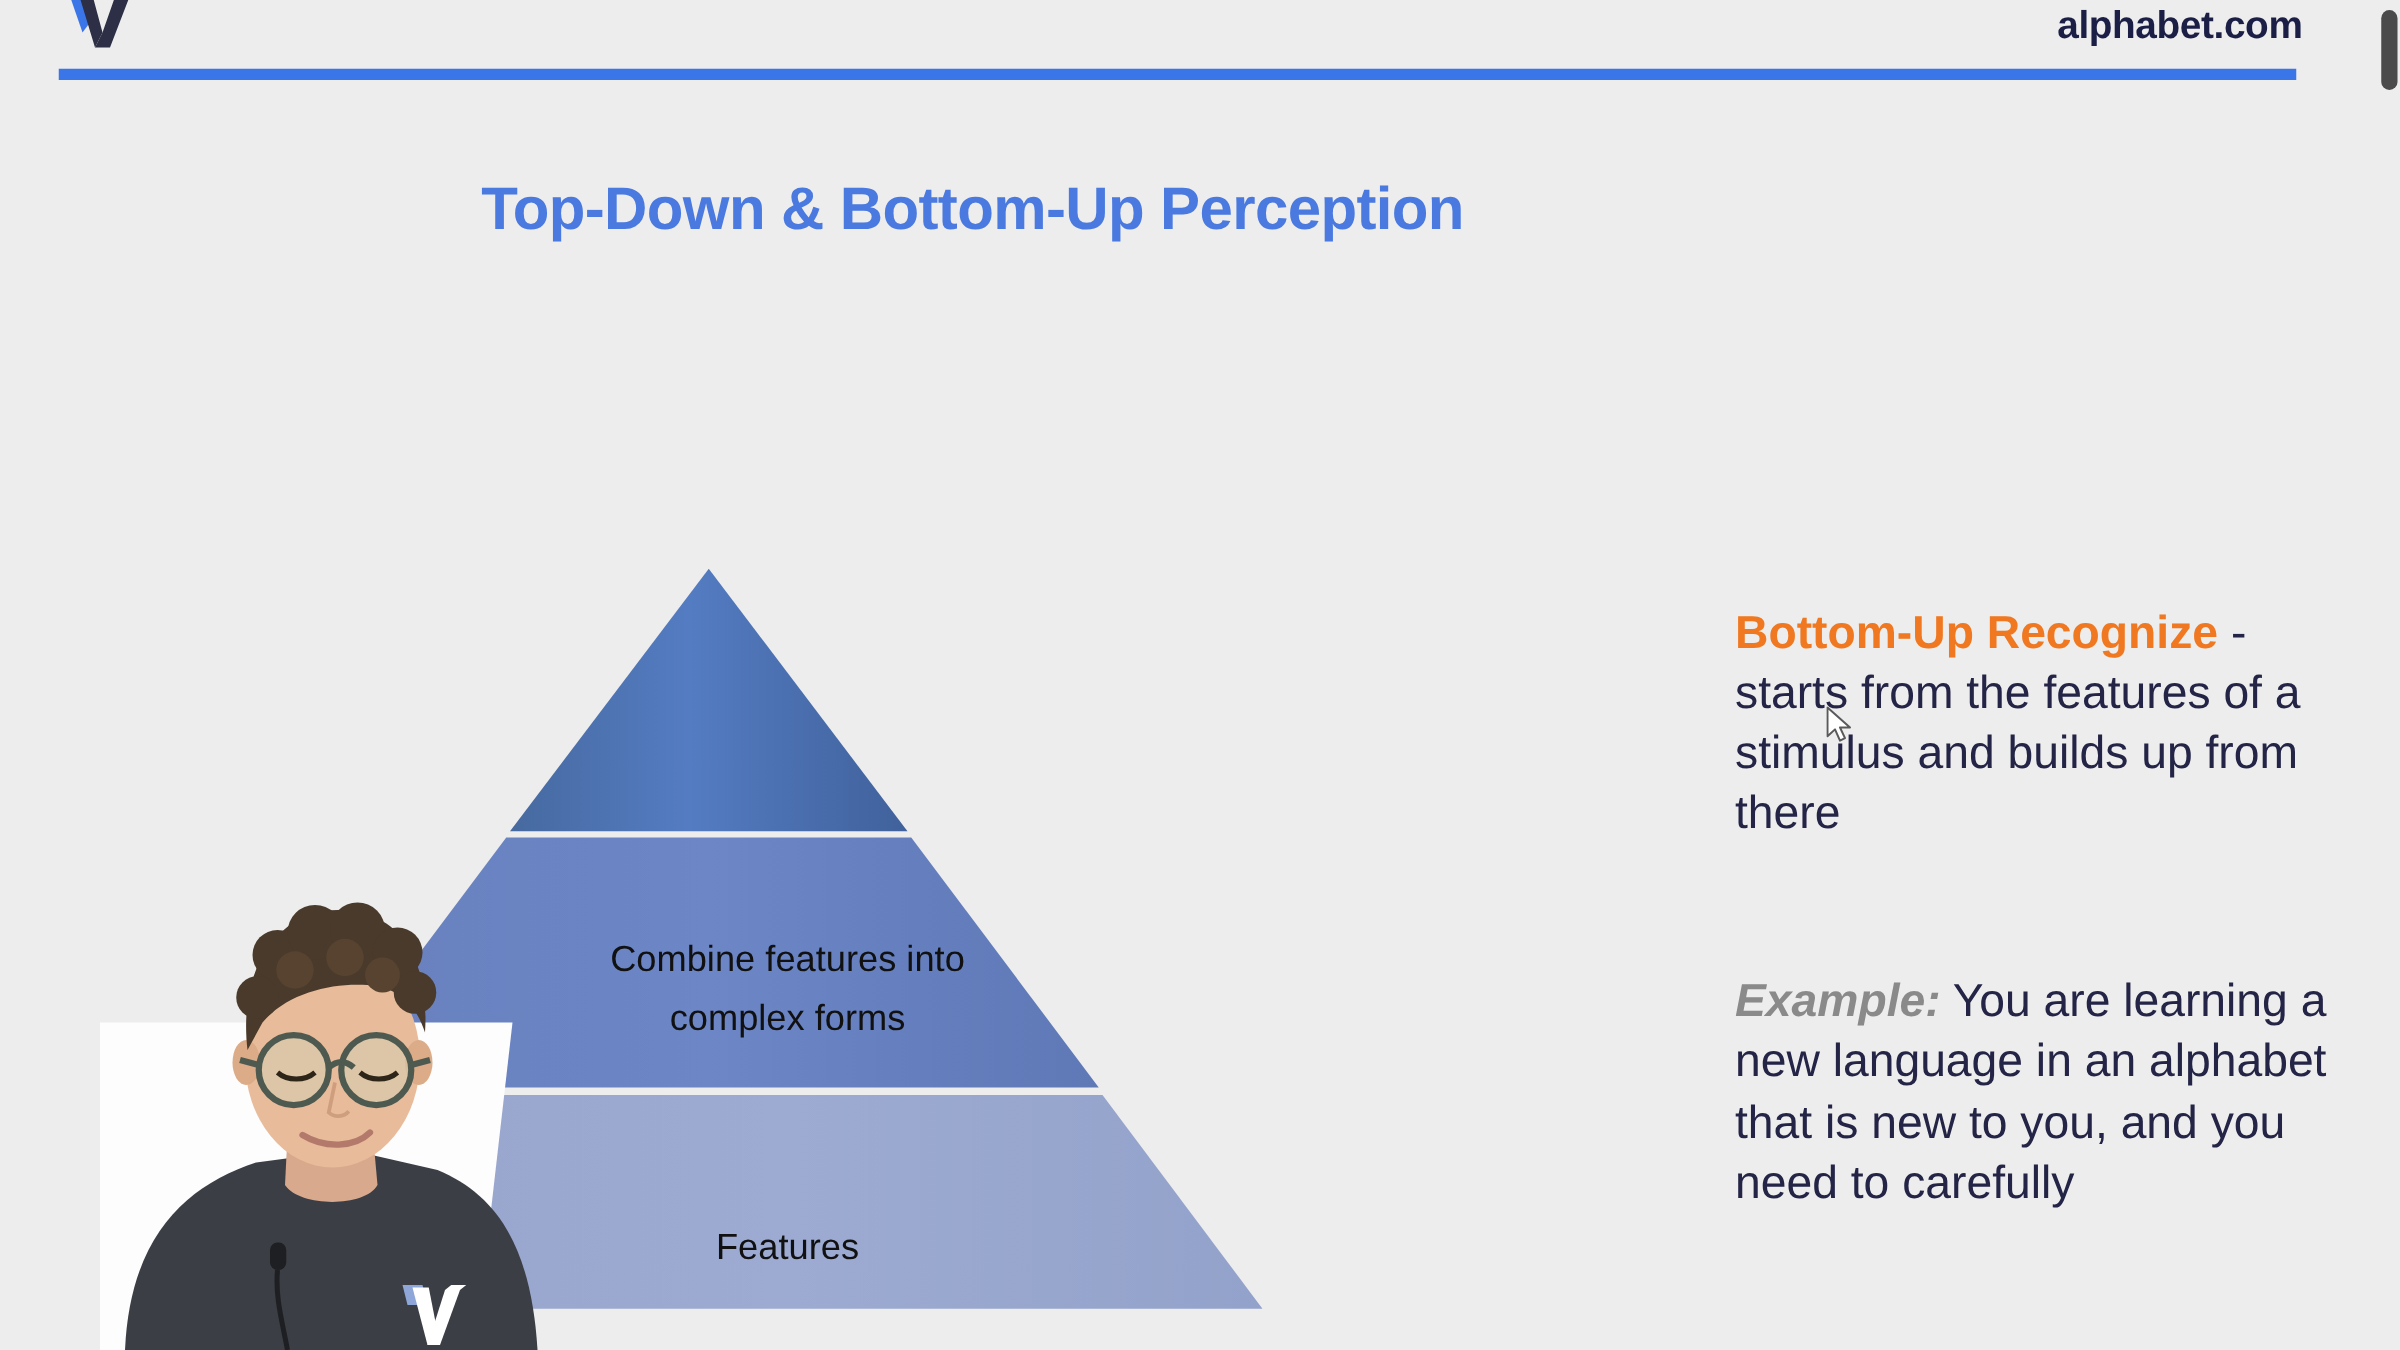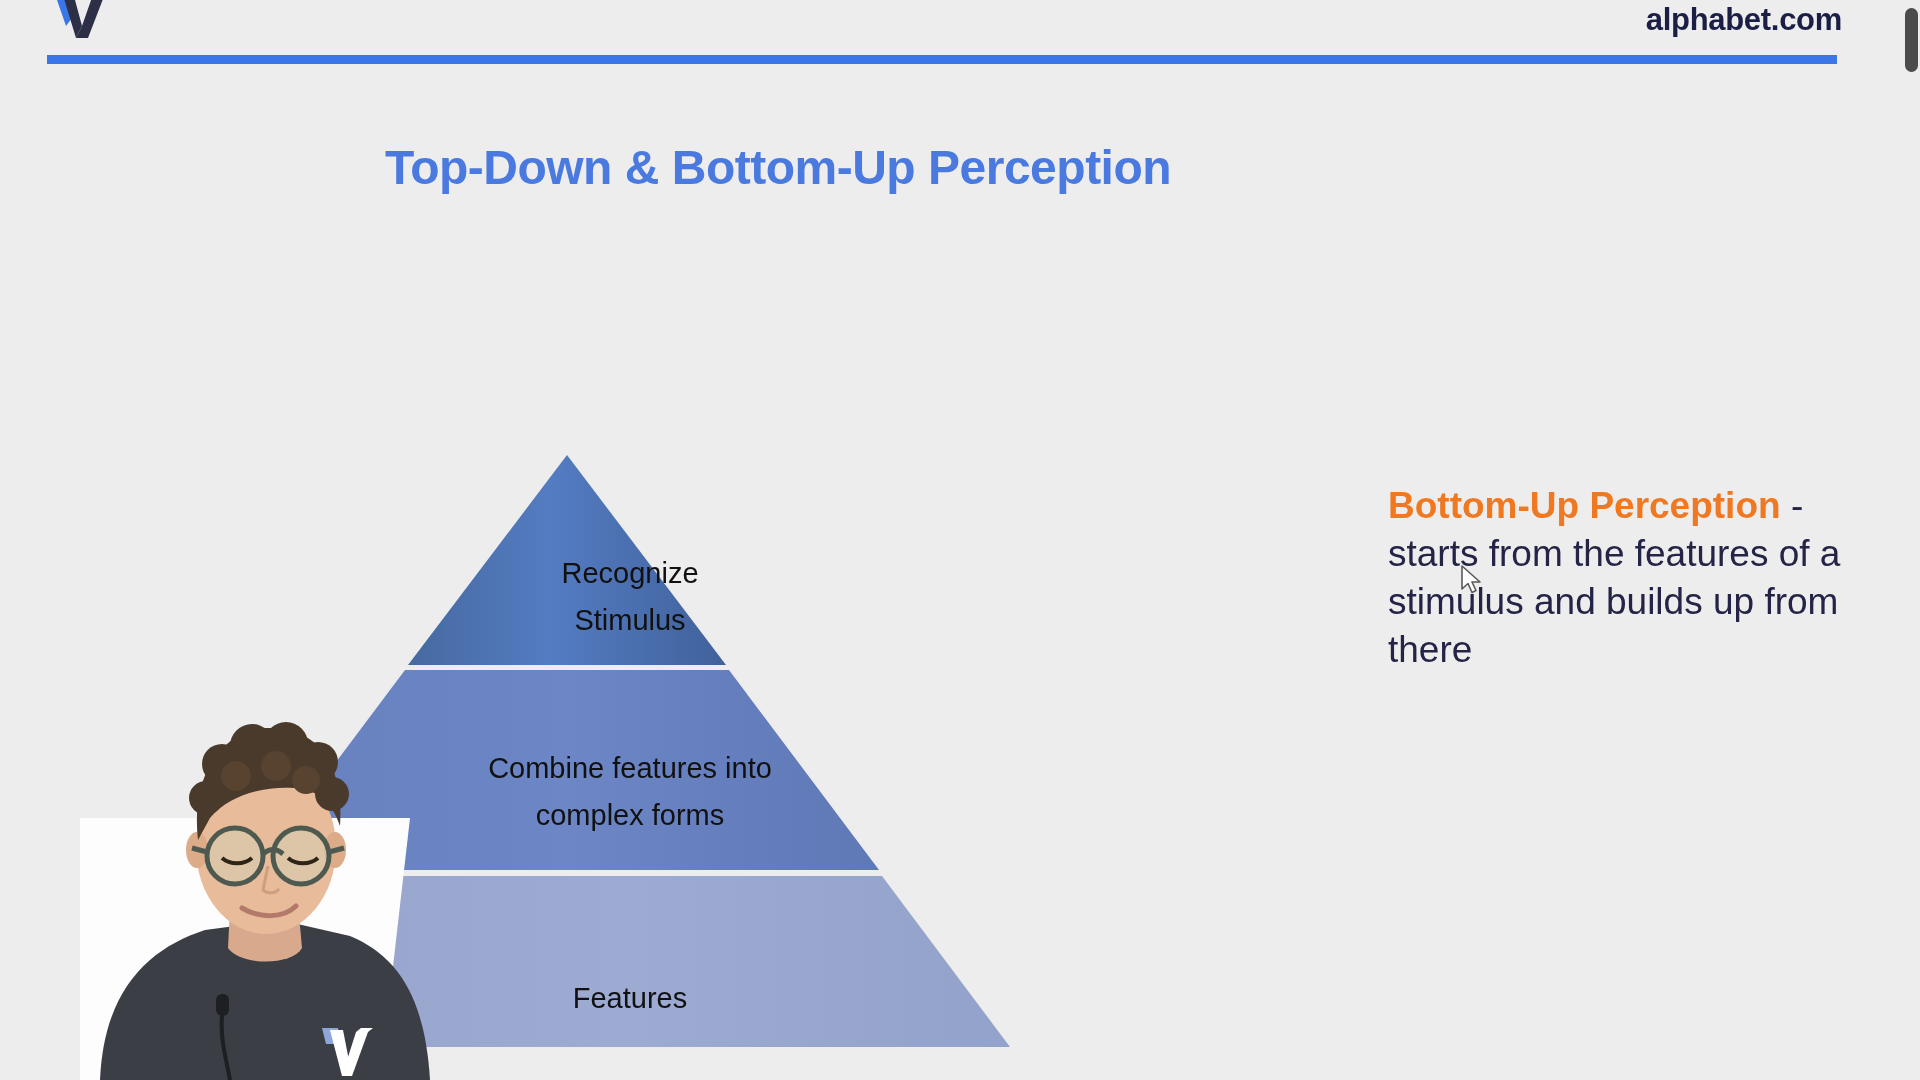--- a/index.html
+++ b/index.html
@@ -209,33 +209,34 @@
         </linearGradient>
       </defs>
 
       <polygon points="317,0 158,210 476,210" fill="url(#gTop)"></polygon>
 
       <polygon points="155,215 479,215 629,415 5,415" fill="url(#gMid)"></polygon>
 
       <polygon points="2,421 632,421 760,592 0,592" fill="url(#gBot)"></polygon>
     </svg>
 
-    <div class="pyr-label" id="pyr-label-top">Recognize
-Stimulus</div>
     <div class="pyr-label" id="pyr-label-bottom">Features</div>
     <div class="pyr-label" id="pyr-label-middle">Combine features into
 complex forms</div>
   </div>
 
   <div id="right-col">
 
     <div class="body-para">
-      <span class="term-bottom-up">Bottom-Up Perception</span><span> - starts from the features of a stimulus and builds up from there</span>
+      <span class="term-bottom-up">Bottom-Up Recognize</span><span> - starts from the features of a stimulus and builds up from there</span>
     </div>
 
+    <div class="body-para" id="example-para">
+      <span class="example-lead">Example:</span><span> You are learning a new language in an alphabet that is new to you, and you need to carefully</span>
+    </div>
   </div>
 
   <div id="presenter">
     <svg width="400" height="382" viewBox="0 0 400 382">
       <defs>
         <clipPath id="pclip">
             <rect x="0" y="0" width="400" height="382"></rect>
           </clipPath>
       </defs>
       <g clip-path="url(#pclip)">

